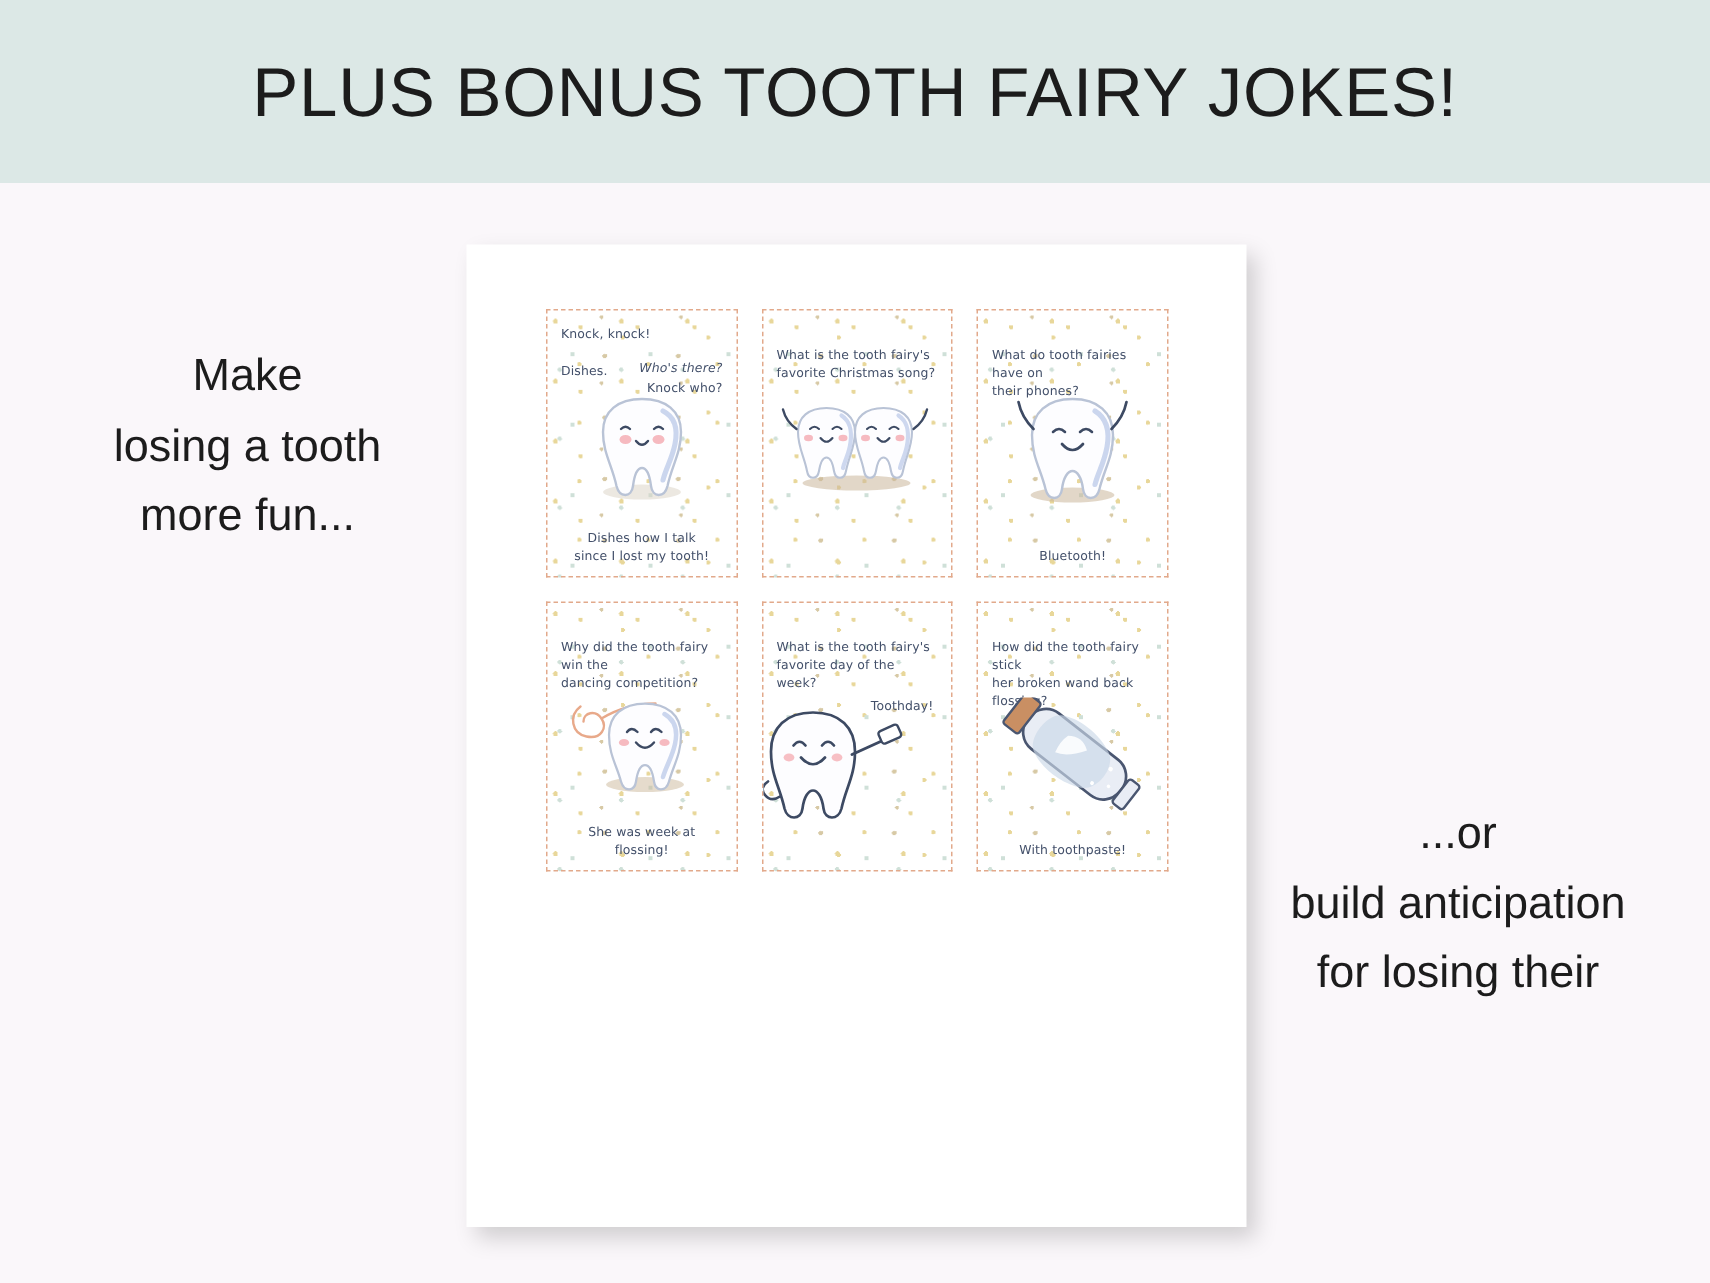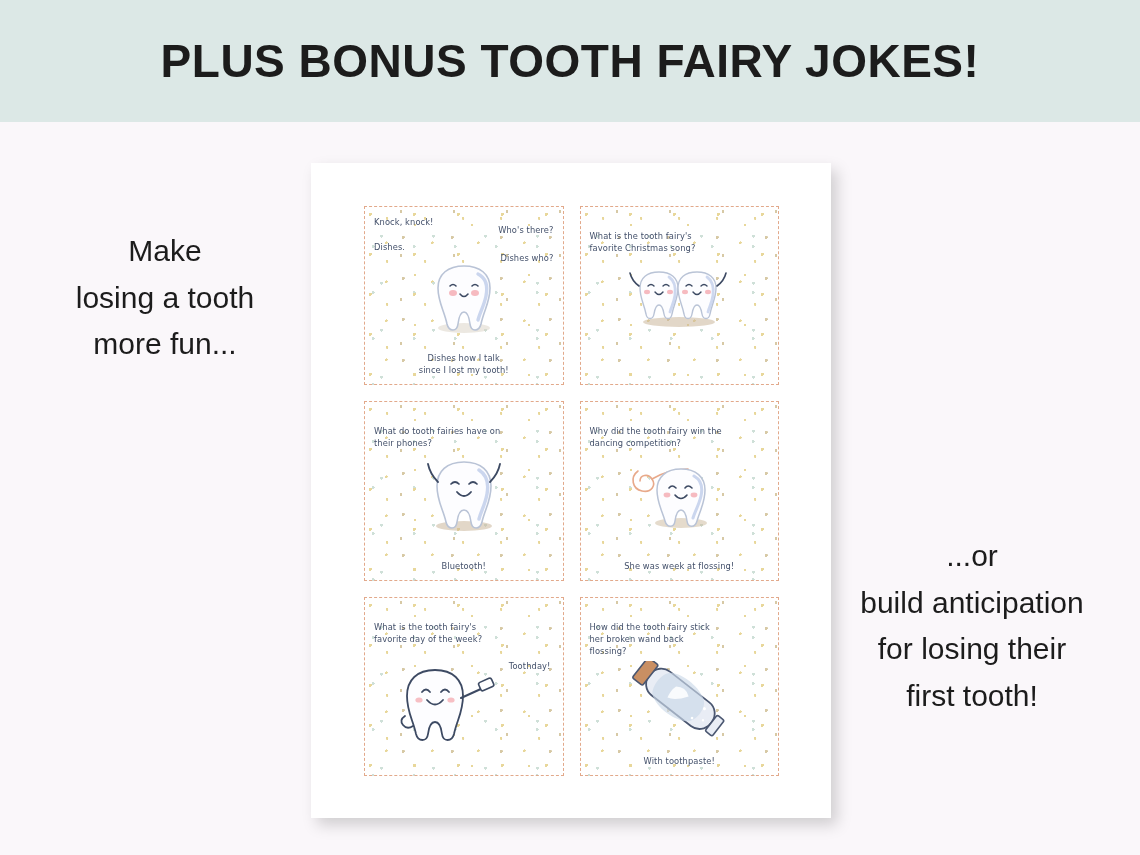--- a/index.html
+++ b/index.html
@@ -21,21 +21,21 @@
     top: 0; left: 0;
     width: 1140px;
     height: 122px;
     background: #dce8e6;
     display: flex;
     align-items: center;
     justify-content: center;
   }
   .banner-title {
     font-size: 46px;
-    font-weight: 700;
+    font-weight: 400;
     letter-spacing: 0.5px;
     color: #1c1c1c;
     font-family: "Liberation Sans", sans-serif;
     white-space: nowrap;
   }
 
   
   .caption {
     position: absolute;
     font-size: 30px;
@@ -66,21 +66,21 @@
     background: #ffffff;
     box-shadow: 6px 7px 14px rgba(0,0,0,0.17);
   }
   .cards-grid {
     position: absolute;
     left: 53px;
     top: 43px;
     width: 415px;
     height: 570px;
     display: grid;
-    grid-template-columns: 1fr 1fr;
+    grid-template-columns: 1fr 1fr 1fr;
     grid-template-rows: 1fr 1fr 1fr;
     column-gap: 16px;
     row-gap: 16px;
   }
 
   .joke-card {
     position: relative;
     border: 1.6px dashed #e2a98b;
     background:
       radial-gradient(circle at 12% 18%, #e8d79a 0 1.6px, transparent 1.7px),
@@ -130,31 +130,30 @@
 <div class="caption caption-left">
   <span>Make</span><br>
   <span>losing a tooth</span><br>
   <span>more fun...</span>
 </div>
 
 <div class="caption caption-right">
   <span>...or</span><br>
   <span>build anticipation</span><br>
   <span>for losing their</span><br>
-  <span>first tooth!</span>
 </div>
 
 <div class="sheet">
   <div class="cards-grid">
 
     <div class="joke-card">
       <div class="card-text inline-q" style="top:9px; left:9px;">Knock, knock!</div>
-      <div class="card-text inline-q" style="top:17px; right:9px;">Who's there?</div>
+      <div class="card-text inline-q" style="top:32px; right:9px;font-style:italic;">Who's there?</div>
       <div class="card-text inline-q" style="top:34px; left:9px;">Dishes.</div>
-      <div class="card-text inline-q" style="top:45px; right:9px;">Dishes who?</div>
+      <div class="card-text inline-q" style="top:45px; right:9px;">Knock who?</div>
       <div class="art">
         <svg width="72" height="78" viewBox="0 0 72 78">
           <ellipse cx="36" cy="70" rx="26" ry="5" fill="#d9d2c4" opacity="0.5"></ellipse>
           <path d="M36 8 C20 8 10 16 10 30 C10 44 16 52 19 66 C21 74 29 74 30 66 C31 58 33 54 36 54 C39 54 41 58 42 66 C43 74 51 74 53 66 C56 52 62 44 62 30 C62 16 52 8 36 8 Z" fill="#fdfdff" stroke="#b9c3d6" stroke-width="1.6"></path>
           <path d="M50 16 C58 20 60 28 58 38 C56 48 52 54 50 62" stroke="#b9c8e8" stroke-width="3.4" fill="none" stroke-linecap="round" opacity="0.75"></path>
           <ellipse cx="25" cy="35" rx="4" ry="3" fill="#f4a9b0" opacity="0.8"></ellipse>
           <ellipse cx="47" cy="35" rx="4" ry="3" fill="#f4a9b0" opacity="0.8"></ellipse>
           <path d="M22 28 q3 -3 6 0" stroke="#3d4a63" stroke-width="1.6" fill="none" stroke-linecap="round"></path>
           <path d="M44 28 q3 -3 6 0" stroke="#3d4a63" stroke-width="1.6" fill="none" stroke-linecap="round"></path>
           <path d="M32 36 q4 5 8 0" stroke="#3d4a63" stroke-width="1.6" fill="none" stroke-linecap="round"></path>

